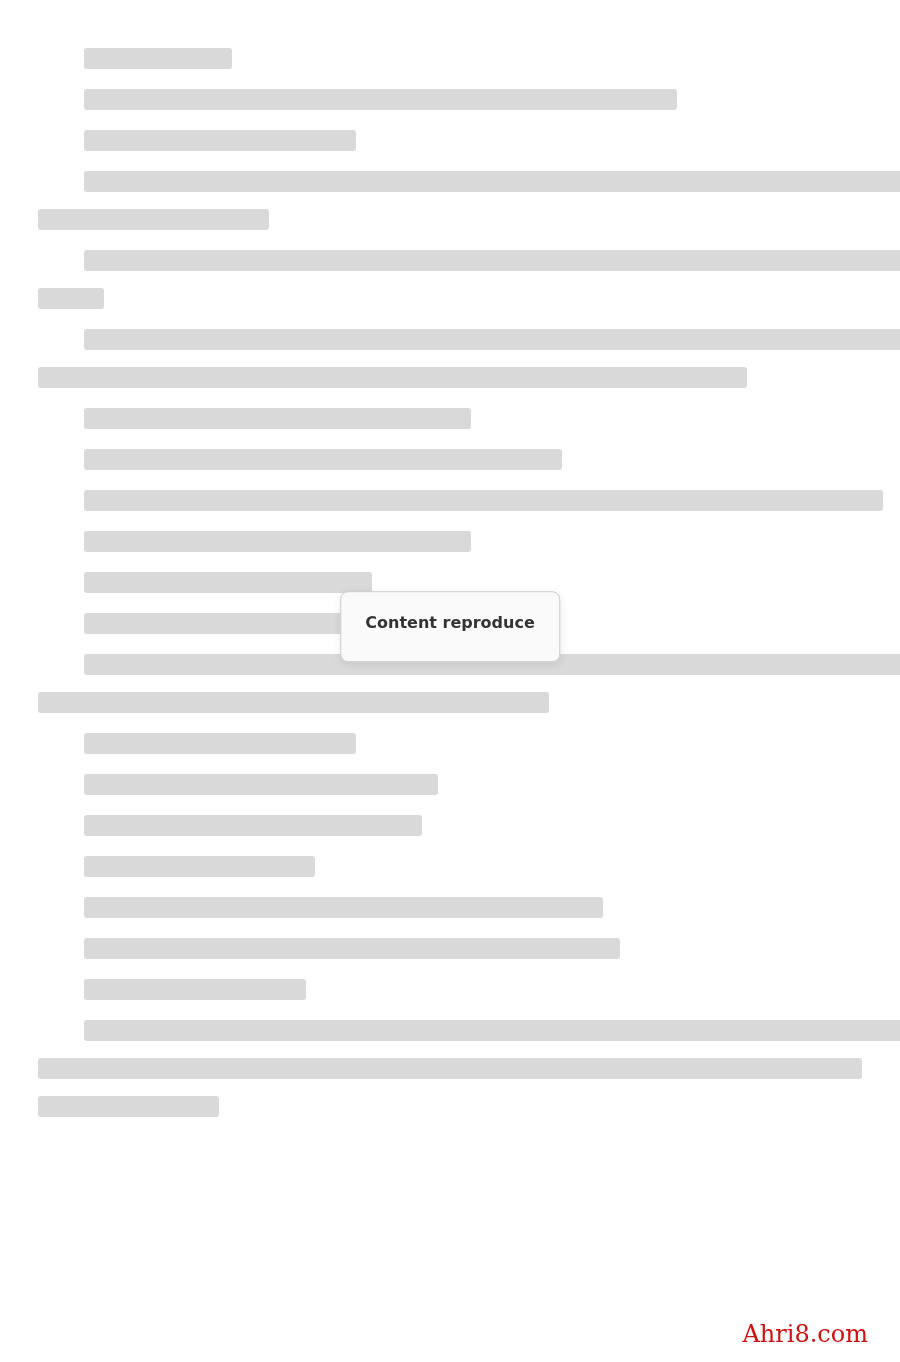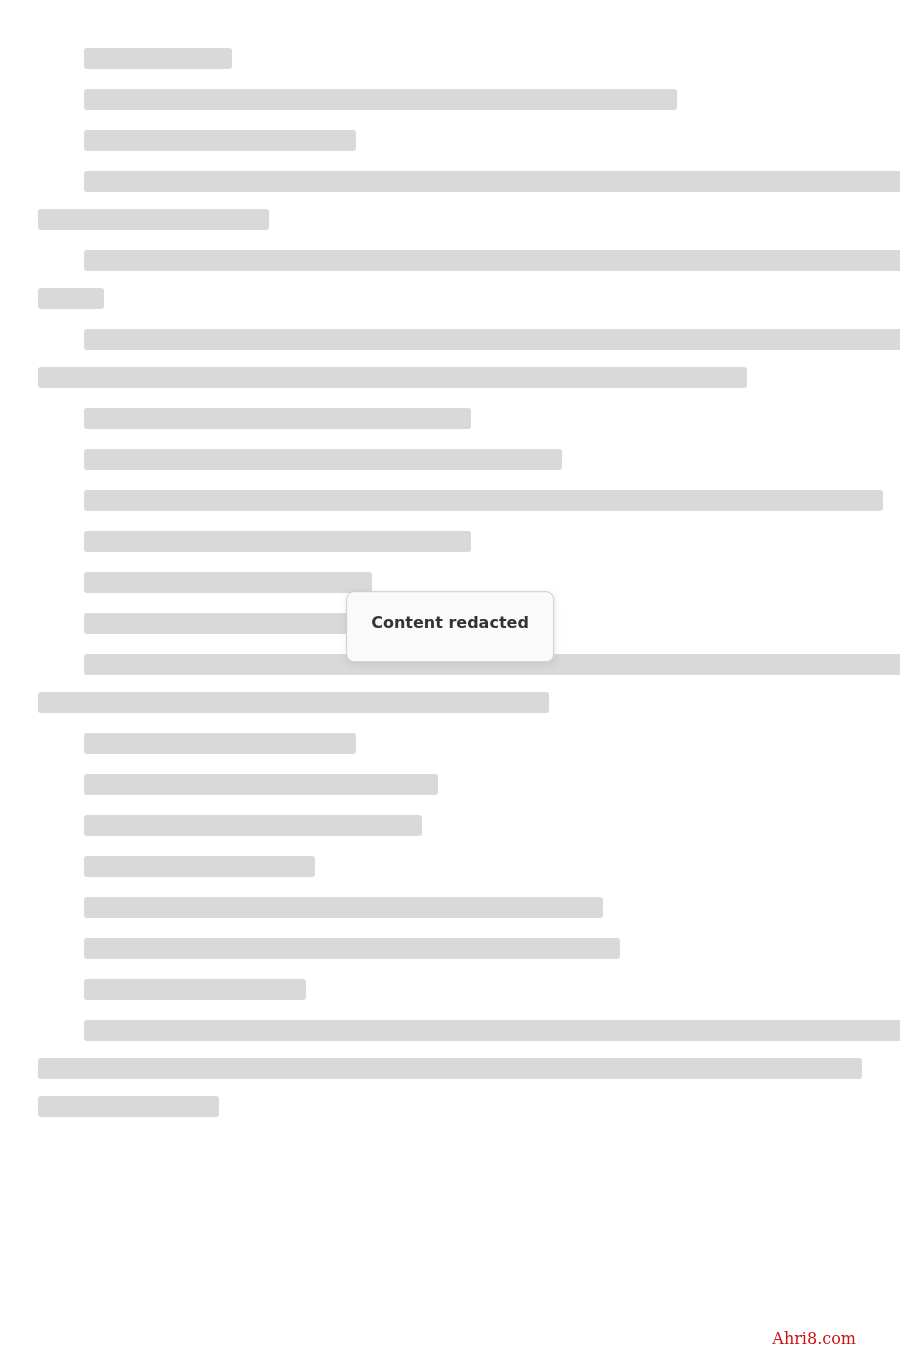--- a/index.html
+++ b/index.html
@@ -40,22 +40,22 @@
   }
   .notice-title {
     display: block;
     font-size: 16px;
     font-weight: bold;
     color: #333333;
     margin-bottom: 8px;
   }
   .watermark {
     position: absolute;
-    right: 44px; bottom: 14px;
-    font-size: 16px;
+    right: 32px; bottom: 14px;
+    font-size: 24px;
     font-family: "DejaVu Serif", serif;
   }
 </style>
 </head>
 <body>
 
 <div class="page">
   <div id="paragraph-area">
       <div class="paragraph">
         <div class="ph-line first" style="width: 18%;"></div>
@@ -122,17 +122,17 @@
         <div class="ph-line first" style="width: 27%;"></div>
       </div>
       <div class="paragraph">
         <div class="ph-line first" style="width: 100%;"></div>
         <div class="ph-line" style="width: 100%;"></div>
         <div class="ph-line" style="width: 22%;"></div>
       </div>
     </div>
 
   <div class="notice">
-    <span class="notice-title">Content redacted</span>
+    <span class="notice-title">Content reproduce</span>
   </div>
 
   <div class="watermark" style="color: rgb(204, 17, 17);">Ahri8.com</div>
 </div>
 
 </body></html>

